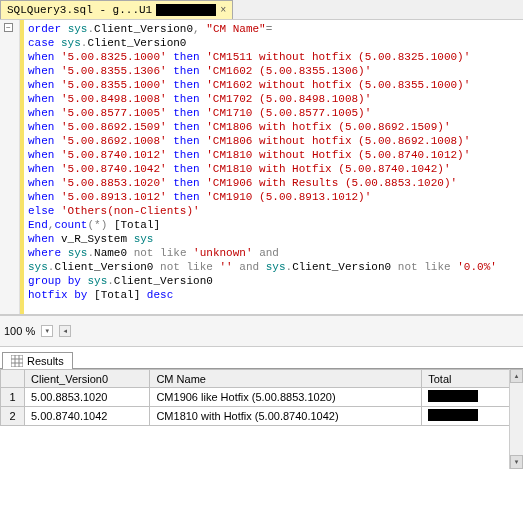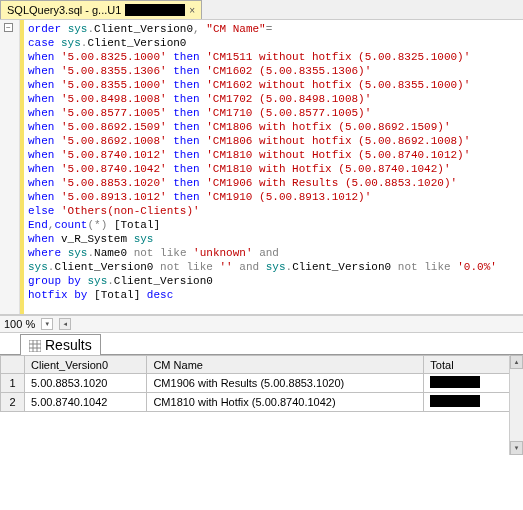--- a/index.html
+++ b/index.html
@@ -13,21 +13,21 @@
     height: 510px;
     overflow: hidden;
     position: relative;
   }
   .tab-strip {
     height: 20px;
     background: #f0f0f0;
     border-bottom: 1px solid #ccc;
     display: flex;
     align-items: stretch;
-    font-family: Liberation Sans, sans-serif;
+    font-family: Liberation Mono, monospace;
     font-size: 11px;
   }
   .tab {
     background: #fff6b5;
     border: 1px solid #aaa;
     border-bottom: none;
     padding: 2px 6px;
     display: flex;
     align-items: center;
     gap: 4px;
@@ -80,21 +80,21 @@
     flex: 1;
     overflow: hidden;
   }
   .kw  { color: #0000ff; }
   .str { color: #c00000; }
   .ident { color: #008080; }
   .grey { color: #808080; }
   .star { color: #808080; }
 
   .zoom {
-    height: 18px;
+    height: 32px;
     border-top: 1px solid #ccc;
     border-bottom: 1px solid #ccc;
     background: #f5f5f5;
     font-family: "Segoe UI", Tahoma, sans-serif;
     font-size: 11px;
     display: flex;
     align-items: center;
     gap: 6px;
     padding-left: 4px;
   }
@@ -114,22 +114,22 @@
     display:flex;align-items:center;justify-content:center;
     font-size:7px;color:#555;
   }
 
   .results-tabs {
     height: 22px;
     background: #fff;
     display: flex;
     align-items: flex-end;
     font-family: "Segoe UI", Tahoma, sans-serif;
-    font-size: 14px;
-    padding-left: 20px;
+    font-size: 11px;
+    padding-left: 2px;
     gap: 0;
     border-bottom:1px solid #999;
   }
   .rtab {
     border: 1px solid #999;
     border-bottom: none;
     padding: 2px 8px;
     display: flex;
     align-items: center;
     gap: 4px;
@@ -266,21 +266,21 @@
         <th class="rownum"></th>
         <th>Client_Version0</th>
         <th>CM Name</th>
         <th>Total</th>
       </tr>
     </thead>
     <tbody>
       <tr>
         <td class="rownum">1</td>
         <td>5.00.8853.1020</td>
-        <td>CM1906 with Results (5.00.8853.1020)</td>
+        <td>CM1906 like Hotfix (5.00.8853.1020)</td>
         <td><span class="redcell"></span></td>
       </tr>
       <tr>
         <td class="rownum">2</td>
         <td>5.00.8740.1042</td>
         <td>CM1810 with Hotfix (5.00.8740.1042)</td>
         <td><span class="redcell"></span></td>
       </tr>
     </tbody>
   </table>

